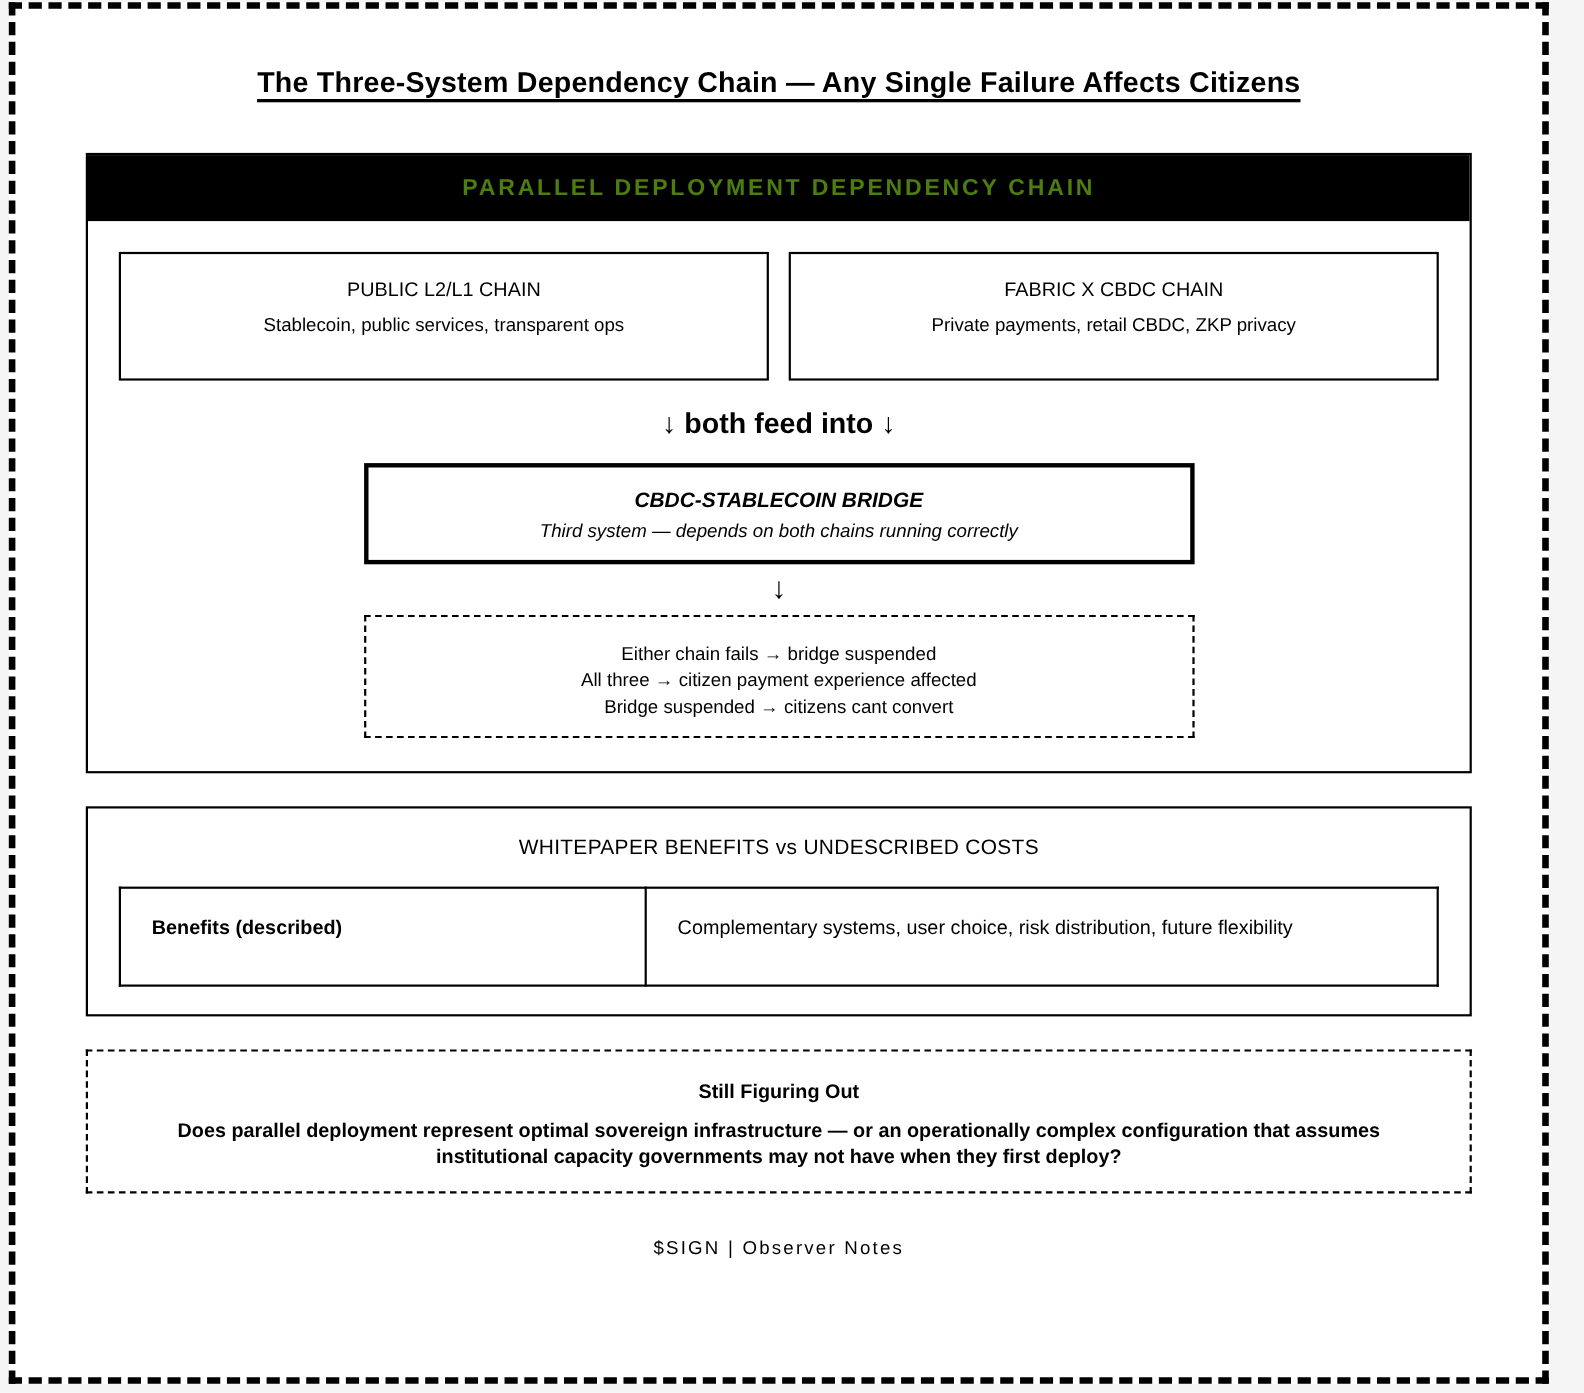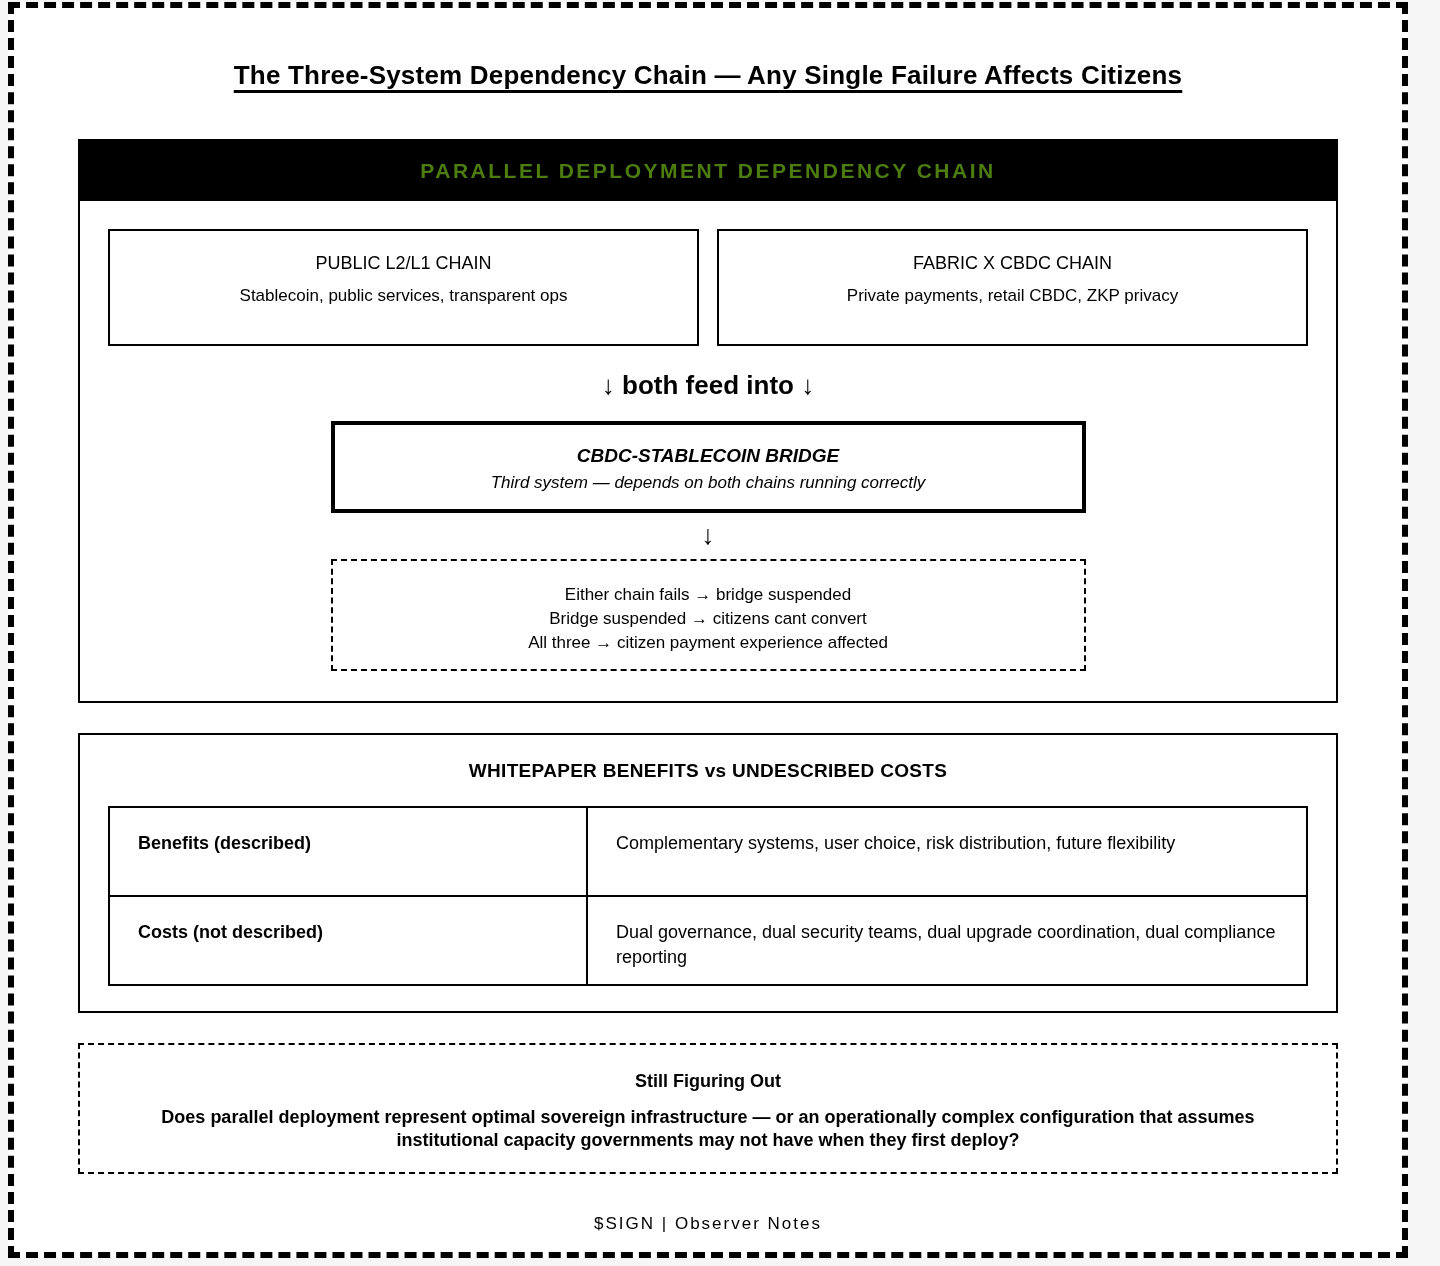--- a/index.html
+++ b/index.html
@@ -94,21 +94,21 @@
     padding-top: 22px;
     font-size: 17px;
   }
   .consequences-box .line { line-height: 24px; }
 
   
   .panel-2 { margin-top: 30px; padding: 25px 28px; }
   .panel-2-title {
     text-align: center;
     font-size: 19px;
-    font-weight: bold;
+    font-weight: normal;
     letter-spacing: 0.3px;
   }
   table.bc-table {
     margin-top: 24px;
     width: 100%;
     border-collapse: collapse;
   }
   .bc-table td {
     border: 2px solid #000;
     height: 89px;
@@ -171,39 +171,35 @@
 
         <div class="bridge-box">
           <div class="bridge-title">CBDC-STABLECOIN BRIDGE</div>
           <div class="bridge-sub">Third system — depends on both chains running correctly</div>
         </div>
 
         <div class="down-arrow">↓</div>
 
         <div class="consequences-box">
           <div class="line">Either chain fails → bridge suspended</div>
+          <div class="line">All three → citizen payment experience affected</div>
           <div class="line">Bridge suspended → citizens cant convert</div>
-          <div class="line">All three → citizen payment experience affected</div>
         </div>
 
       </div>
     </div>
 
     <div class="panel panel-2">
       <div class="panel-2-title">WHITEPAPER BENEFITS vs UNDESCRIBED COSTS</div>
       <table class="bc-table">
         <tbody>
           <tr>
             <td class="label-cell">Benefits (described)</td>
             <td>Complementary systems, user choice, risk distribution, future flexibility</td>
           </tr>
-          <tr>
-            <td class="label-cell">Costs (not described)</td>
-            <td>Dual governance, dual security teams, dual upgrade coordination, dual compliance reporting</td>
-          </tr>
         </tbody>
       </table>
     </div>
 
     <div class="open-question">
       <div class="oq-title">Still Figuring Out</div>
       <div class="oq-body">Does parallel deployment represent optimal sovereign infrastructure — or an operationally complex configuration that assumes institutional capacity governments may not have when they first deploy?</div>
     </div>
 
     <div class="footer">$SIGN | Observer Notes</div>

